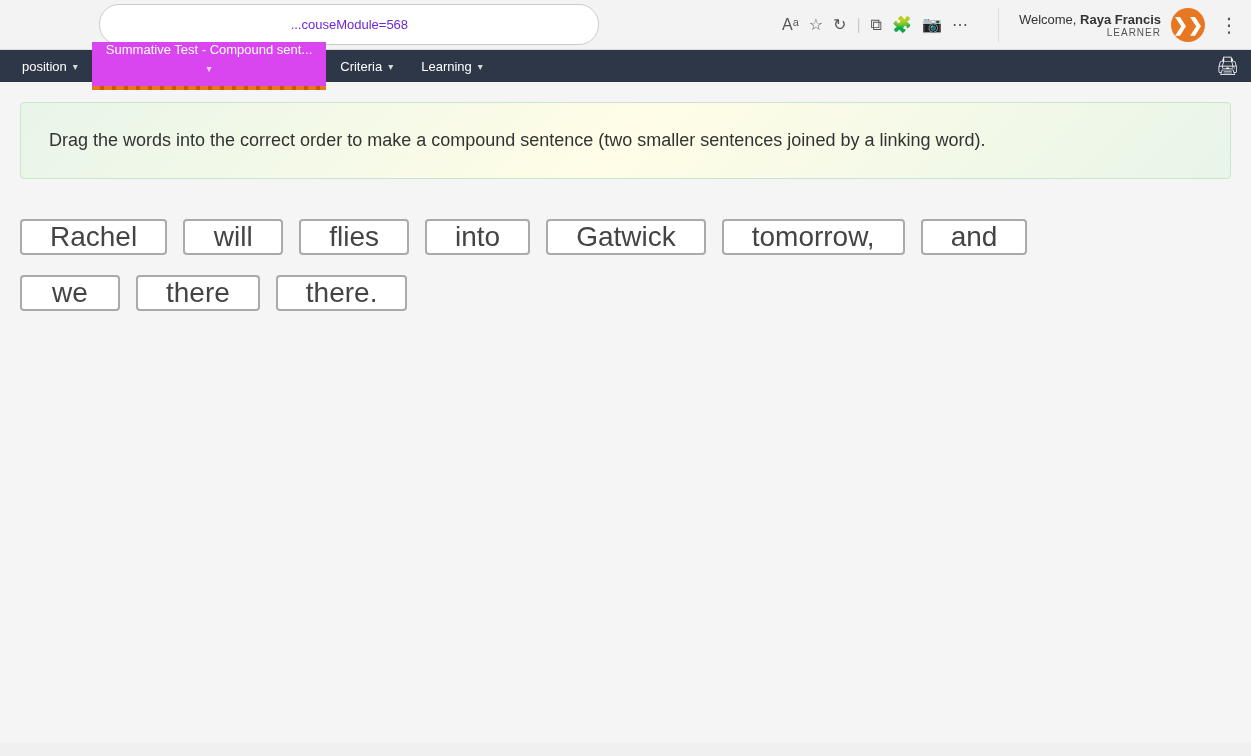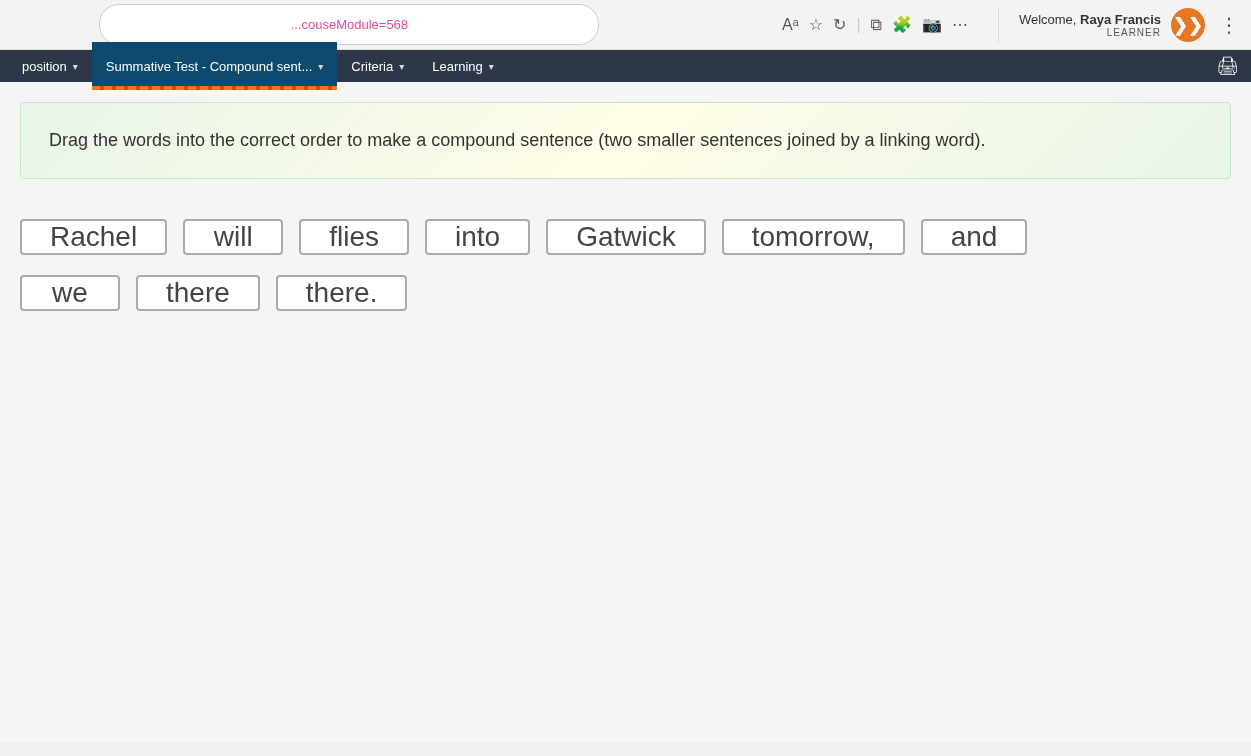--- a/index.html
+++ b/index.html
@@ -21,21 +21,21 @@
       border-bottom: 1px solid #ddd;
       gap: 8px;
     }
     .url-bar {
       flex: 1;
       background: white;
       border: 1px solid #ccc;
       border-radius: 20px;
       padding: 12px 14px;
       font-size: 13px;
-      color: #ec4899;
+      color: #6d28d9;
       max-width: 500px;
       margin: 0 auto;
       text-align: center;
     }
     .browser-icons {
       display: flex;
       gap: 10px;
       margin-left: auto;
       align-items: center;
     }
@@ -106,22 +106,23 @@
       align-items: center;
       gap: 6px;
       cursor: pointer;
       white-space: nowrap;
     }
     .nav-item .chevron {
       font-size: 10px;
       opacity: 0.8;
     }
     .nav-item-summative {
-      background: #0c4a6e;
+      background: #d946ef;
       position: relative;
+      flex-direction: column;
     }
     .nav-item-summative::after {
       content: '';
       position: absolute;
       bottom: 0;
       left: 0;
       right: 0;
       height: 4px;
       background: repeating-linear-gradient(90deg, #e87722 0px, #e87722 8px, #cc5500 8px, #cc5500 12px);
     }

